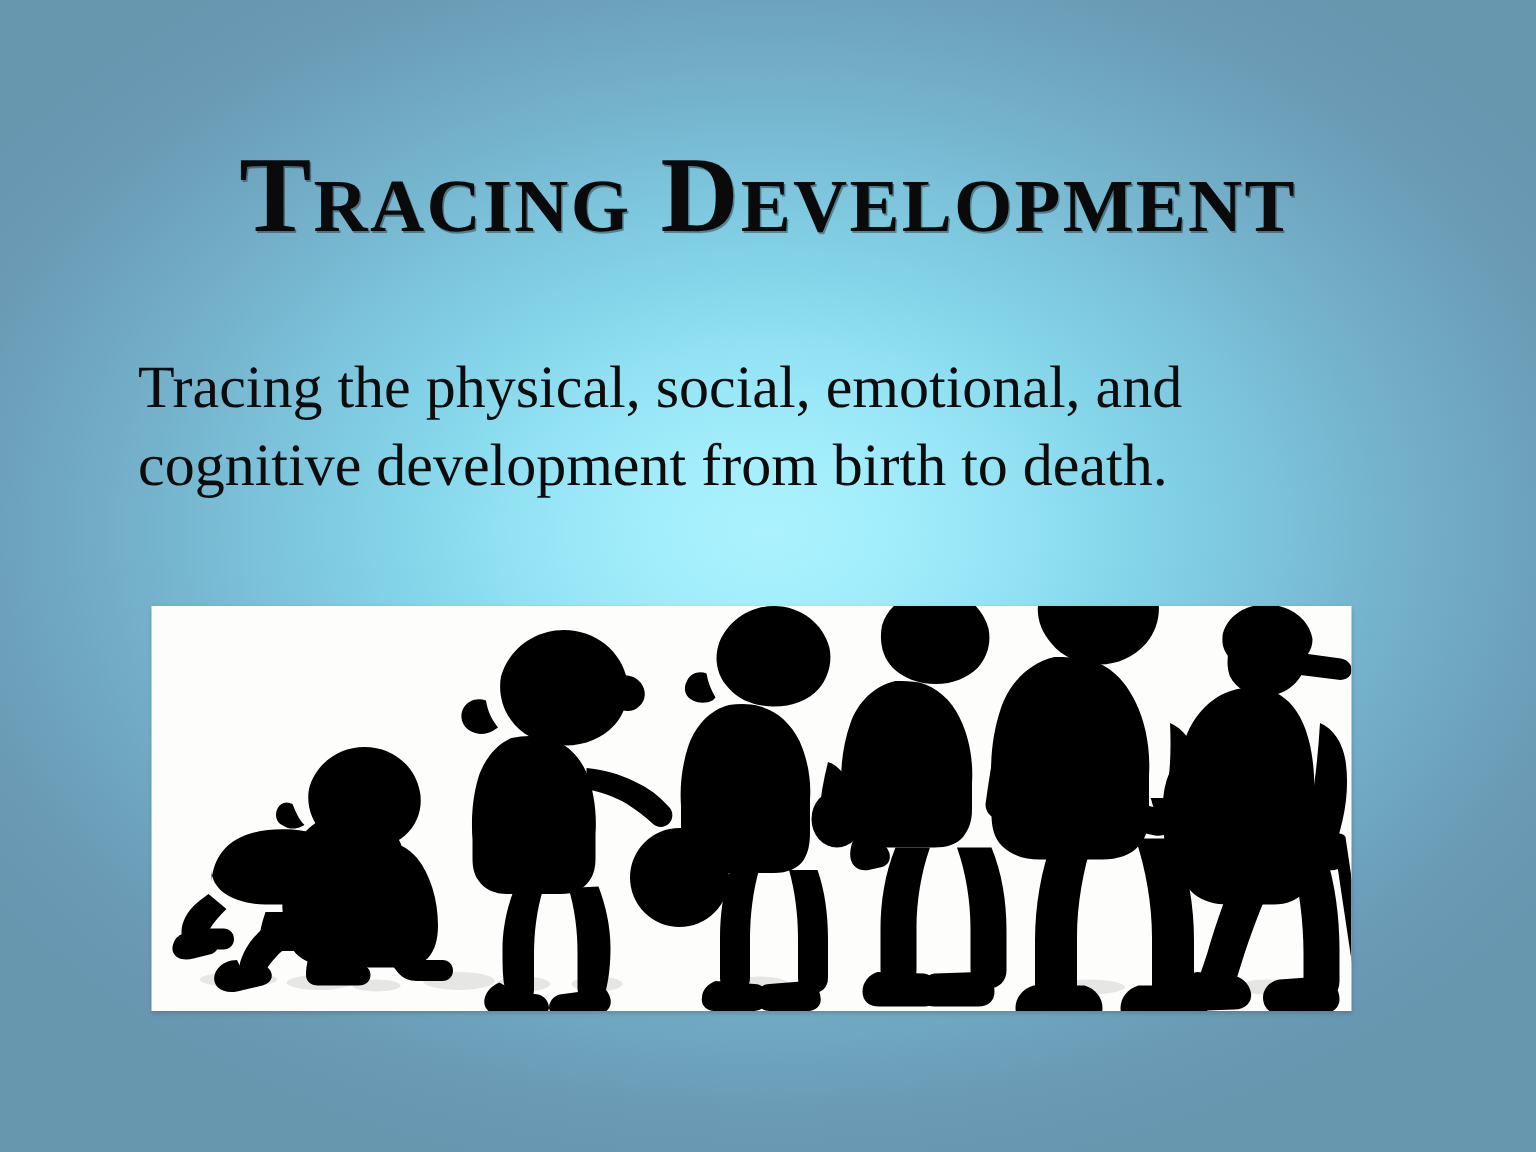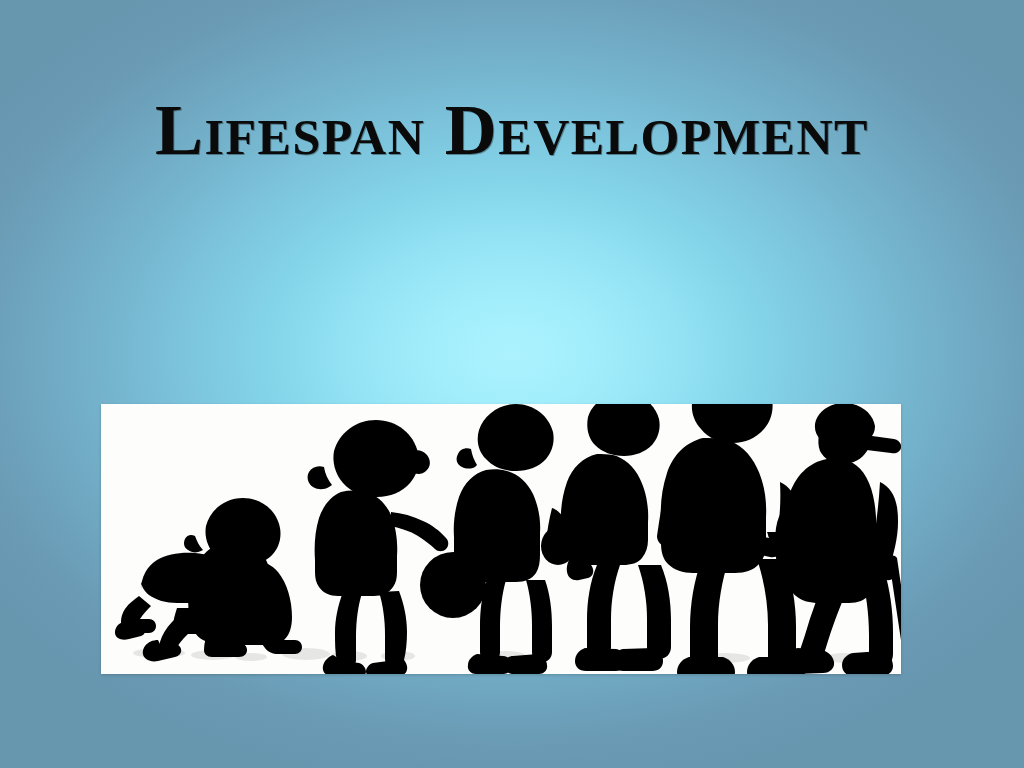--- a/index.html
+++ b/index.html
@@ -74,22 +74,23 @@
     display: block;
     width: 800px;
     height: 270px;
   }
 </style>
 </head>
 <body>
 
 <div id="slide">
 
-  <div id="title">Lifespan Development</div>
-
+  <div id="title">Tracing Development</div>
+
+  <div id="subtitle">Tracing the physical, social, emotional, and cognitive development from birth to death.</div>
 
   <div id="picture-panel">
     <svg id="figures-svg" viewBox="0 0 800 270" xmlns="http://www.w3.org/2000/svg">
 
       <g opacity="0.22" fill="#9a9a9a">
         <ellipse cx="58" cy="249" rx="26" ry="5"></ellipse>
         <ellipse cx="112" cy="251" rx="22" ry="5"></ellipse>
         <ellipse cx="150" cy="253" rx="16" ry="4"></ellipse>
         <ellipse cx="205" cy="250" rx="24" ry="6"></ellipse>
         <ellipse cx="248" cy="252" rx="18" ry="5"></ellipse>

